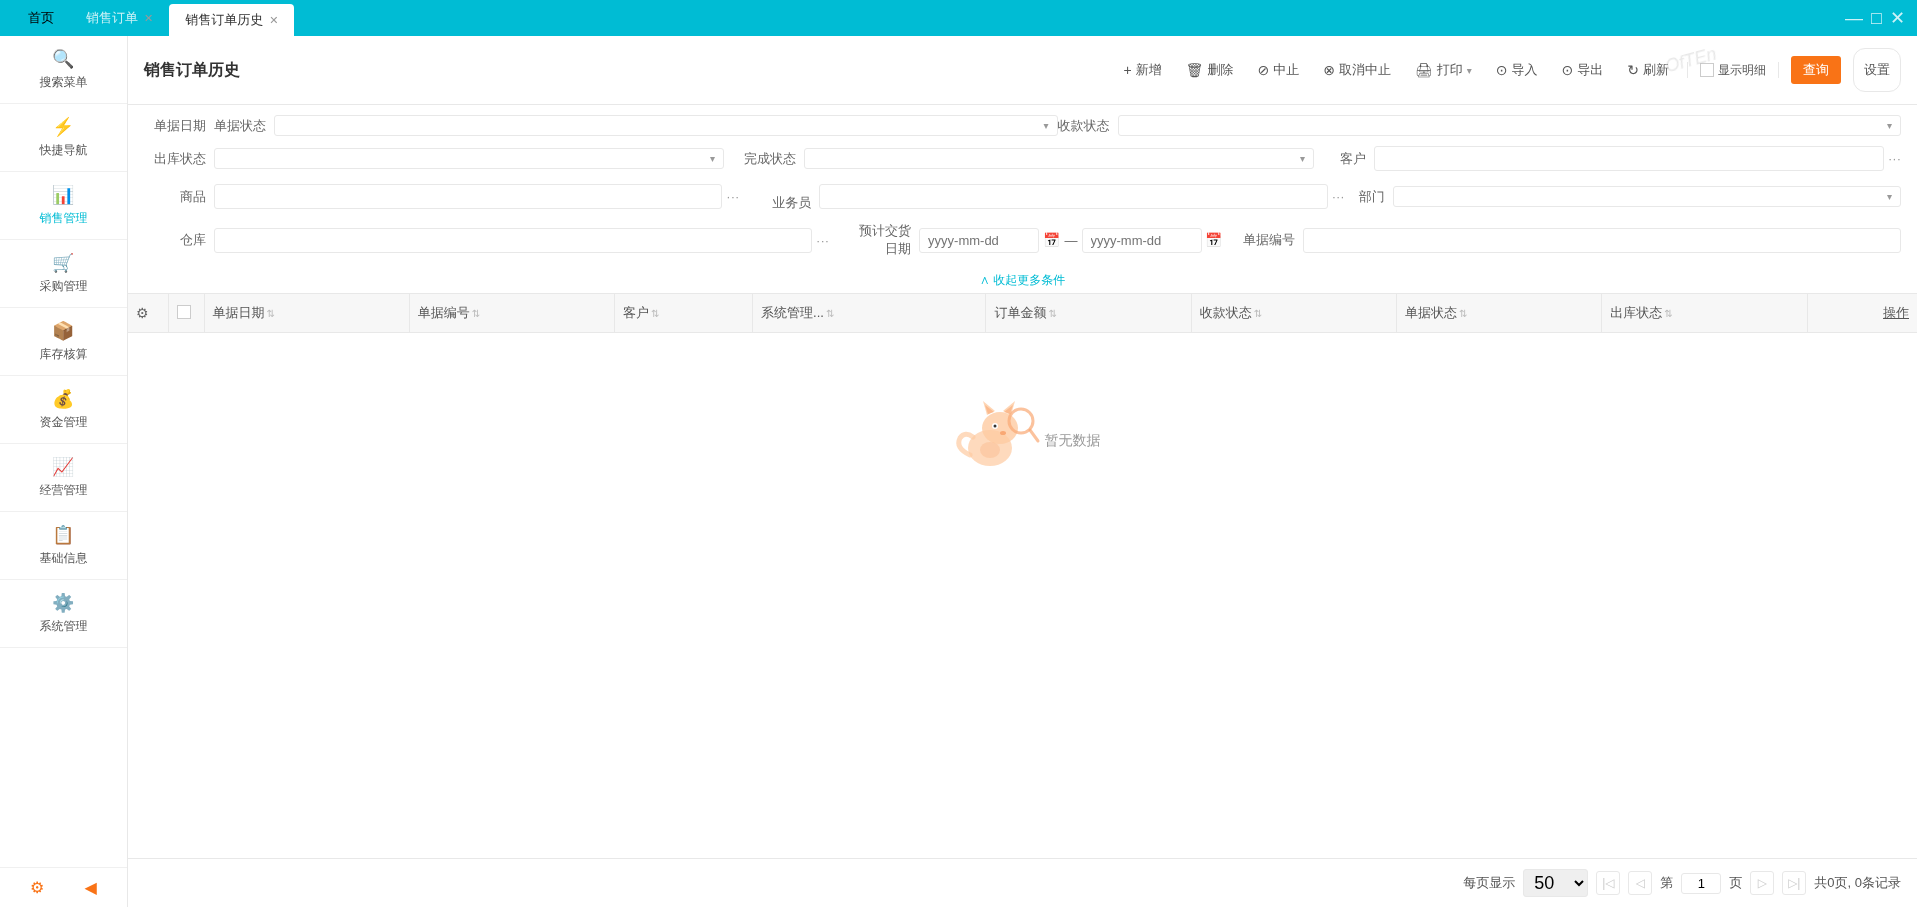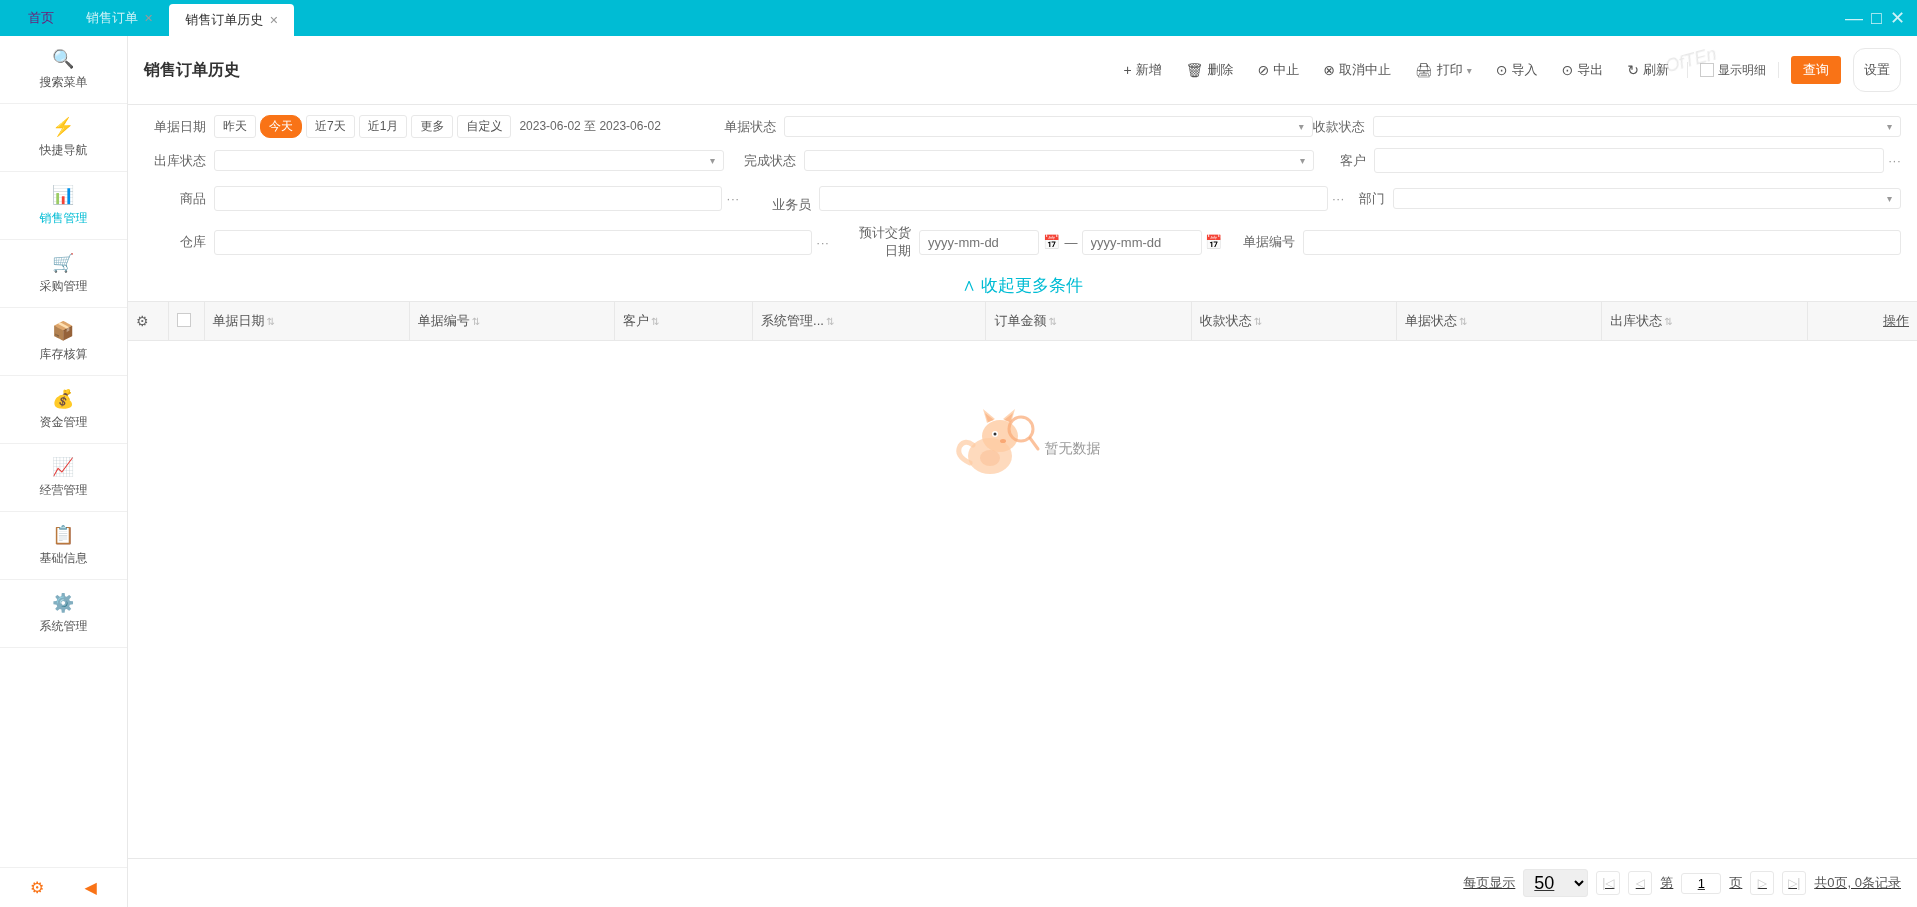--- a/index.html
+++ b/index.html
@@ -2,21 +2,21 @@
 <html><head>
   <meta charset="utf-8">
   <style>
     * { box-sizing: border-box; margin: 0; padding: 0; }
     body { font-family: 'Microsoft YaHei', sans-serif; font-size: 13px; background: #f5f5f5; color: #333; display: flex; flex-direction: column; height: 907px; overflow: hidden; }
 
     
     .top-bar { background: #00bcd4; height: 36px; display: flex; align-items: center; padding: 0 12px; gap: 0; }
     .tab { display: flex; align-items: center; height: 36px; padding: 0 16px; cursor: pointer; color: rgba(255,255,255,0.8); font-size: 13px; gap: 6px; position: relative; }
     .tab.active { background: #fff; color: #333; border-radius: 4px 4px 0 0; margin-top: 4px; height: 32px; }
-    .tab-home { color: #701a75; }
+    .tab-home { color: #000000; }
     .tab-close { font-size: 11px; cursor: pointer; color: #999; }
     .top-bar-right { margin-left: auto; display: flex; align-items: center; gap: 8px; }
     .top-bar-btn { color: rgba(255,255,255,0.8); cursor: pointer; font-size: 18px; }
 
     
     .main-layout { display: flex; flex: 1; overflow: hidden; }
 
     
     .sidebar { width: 128px; background: #fff; border-right: 1px solid #e8e8e8; display: flex; flex-direction: column; }
     .sidebar-item { display: flex; flex-direction: column; align-items: center; padding: 12px 0; cursor: pointer; color: #555; font-size: 12px; gap: 4px; border-bottom: 1px solid #f0f0f0; }
@@ -44,39 +44,39 @@
     .date-btn { padding: 2px 8px; border: 1px solid #e8e8e8; border-radius: 3px; cursor: pointer; font-size: 12px; color: #555; background: #fff; }
     .date-btn.active { background: #f97316; color: #fff; border-color: #f97316; border-radius: 10px; }
     .date-range { color: #666; font-size: 12px; margin-left: 4px; }
     .filter-select { display: flex; align-items: center; flex: 1; border: 1px solid #e8e8e8; border-radius: 3px; padding: 4px 8px; background: #fff; cursor: pointer; gap: 4px; min-width: 160px; }
     .filter-select-arrow { margin-left: auto; color: #999; font-size: 10px; }
     .filter-input { flex: 1; border: 1px solid #e8e8e8; border-radius: 3px; padding: 4px 8px; background: #fff; min-width: 160px; font-size: 13px; color: #333; }
     .filter-dots { color: #999; cursor: pointer; margin-left: 4px; }
     .filter-date-input { border: 1px solid #e8e8e8; border-radius: 3px; padding: 4px 8px; background: #fff; font-size: 13px; color: #ccc; width: 120px; }
     .filter-date-cal { color: #f97316; cursor: pointer; font-size: 14px; margin-left: 4px; }
     .filter-dash { margin: 0 4px; color: #666; }
-    .collapse-bar { text-align: center; color: #00bcd4; font-size: 17px; cursor: pointer; padding: 4px 0; }
+    .collapse-bar { text-align: center; color: #00bcd4; font-size: 12px; cursor: pointer; padding: 4px 0; }
 
     
     .table-area { flex: 1; overflow: auto; background: #fff; margin: 0; }
     .data-table { width: 100%; border-collapse: collapse; }
     .data-table th { background: #f7f7f7; padding: 10px 8px; text-align: left; font-weight: normal; color: #555; border-bottom: 1px solid #e8e8e8; border-right: 1px solid #e8e8e8; font-size: 13px; white-space: nowrap; }
     .data-table td { padding: 10px 8px; border-bottom: 1px solid #f0f0f0; color: #333; font-size: 13px; }
     .th-settings { width: 40px; text-align: center; }
     .th-checkbox { width: 36px; text-align: center; }
     .sort-arrows { color: #bbb; font-size: 10px; }
     .gear-icon { color: #666; font-size: 14px; cursor: pointer; }
 
     
     .empty-state { display: flex; flex-direction: row; align-items: center; justify-content: center; padding: 60px 0; }
     .empty-icon { width: 100px; height: 80px; position: relative; margin-bottom: 16px; }
     .empty-text { color: #999; font-size: 14px; }
 
     
-    .pagination { background: #fff; border-top: 1px solid #e8e8e8; padding: 10px 16px; display: flex; align-items: center; justify-content: flex-end; gap: 8px; font-size: 13px; text-decoration: underline; }
+    .pagination { background: #fff; border-top: 1px solid #e8e8e8; padding: 10px 16px; display: flex; align-items: center; justify-content: flex-end; gap: 8px; font-size: 13px; }
     .page-size-label { color: #555; }
     .page-size-select { border: 1px solid #e8e8e8; border-radius: 3px; padding: 2px 6px; font-size: 18px; cursor: pointer; }
     .page-nav-btn { width: 24px; height: 24px; border: 1px solid #e8e8e8; border-radius: 3px; display: flex; align-items: center; justify-content: center; cursor: pointer; color: #555; background: #fff; font-size: 12px; }
     .page-nav-btn.disabled { color: #ccc; cursor: default; }
     .page-input { border: 1px solid #e8e8e8; border-radius: 3px; width: 40px; text-align: center; padding: 2px 4px; font-size: 13px; }
     .page-info { color: #555; }
 
     
     .watermark { position: fixed; top: 50px; right: 200px; color: rgba(180,180,180,0.3); font-size: 18px; font-style: italic; transform: rotate(-15deg); pointer-events: none; z-index: 9999; }
 
@@ -203,29 +203,20 @@
           <span>设置</span>
         </div>
       </div>
     </div>
 
     <div class="filter-wrapper">
       <div class="filter-section">
 
         <div class="filter-row">
           <span class="filter-label">单据日期</span>
-          <div class="filter-date-bar">
-            <div class="date-btn">昨天</div>
-            <div class="date-btn active">今天</div>
-            <div class="date-btn">近7天</div>
-            <div class="date-btn">近1月</div>
-            <div class="date-btn">更多</div>
-            <div class="date-btn">自定义</div>
-            <span class="date-range">2023-06-02 至 2023-06-02</span>
-          </div>
 
           <span class="filter-label" style="width:60px;">单据状态</span>
           <div class="filter-select" style="width:220px;">
             <span></span>
             <span class="filter-select-arrow">▾</span>
           </div>
 
           <span class="filter-label" style="width:60px;">收款状态</span>
           <div class="filter-select" style="width:220px;">
             <span></span>

